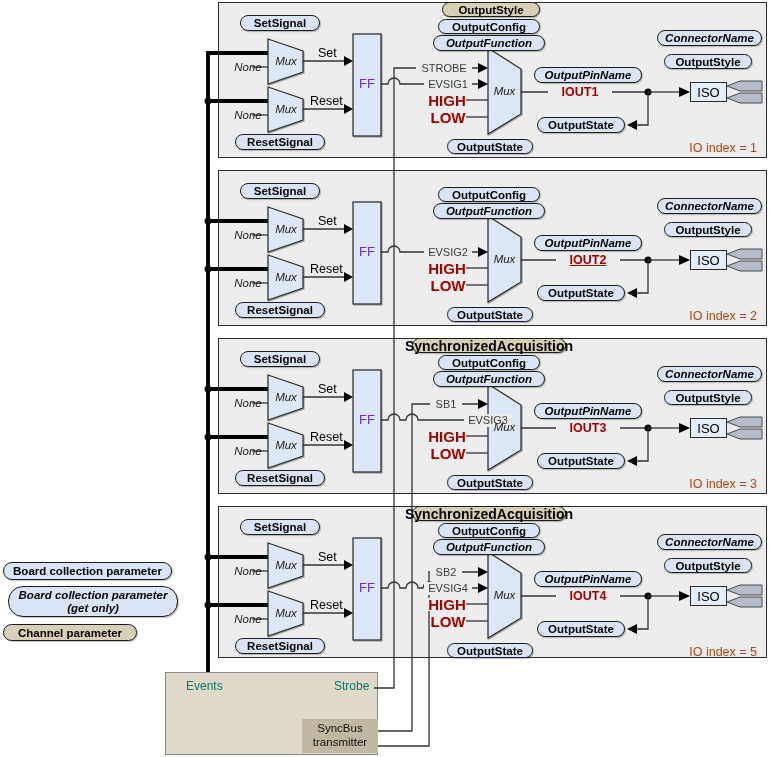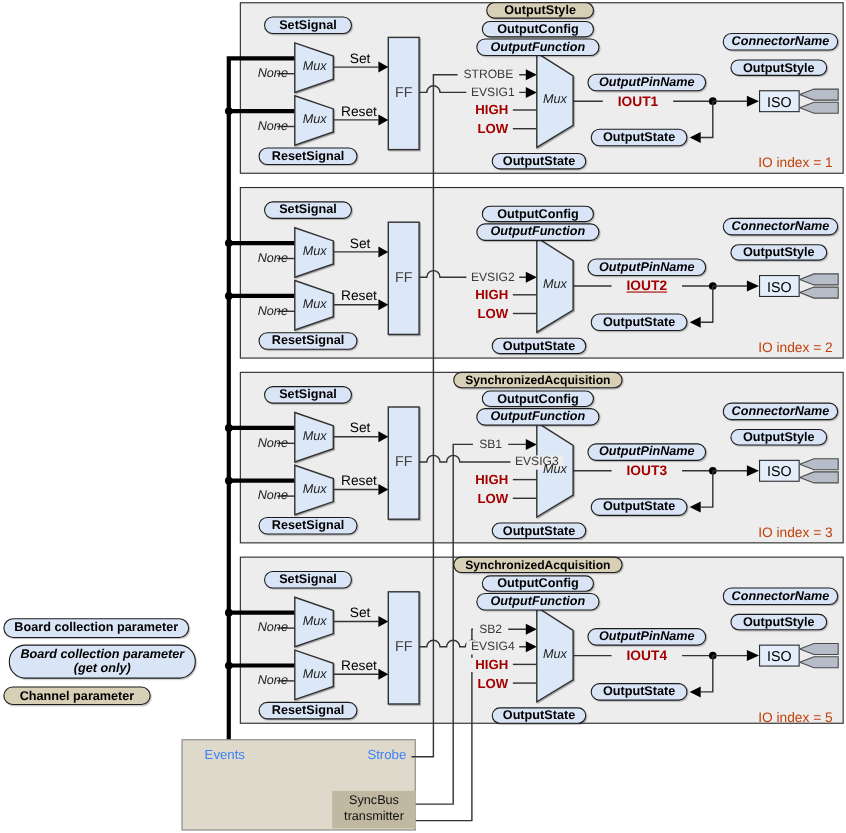--- a/index.html
+++ b/index.html
@@ -8,44 +8,44 @@
   .block{position:absolute;left:218px;width:549px;background:#ededed;
          border:1.5px solid #2b2b2b;box-sizing:border-box;}
   #wires{position:absolute;left:0;top:0;z-index:5;}
   .layer{position:absolute;left:218px;width:549px;z-index:10;}
   .pill{position:absolute;box-sizing:border-box;border:1.5px solid #1c1c1c;
         border-radius:9px;background:#d9e5f6;display:flex;align-items:center;
         justify-content:center;font-weight:bold;font-size:11.5px;color:#000;
         white-space:nowrap;box-shadow:1px 1px 1px rgba(0,0,0,.25);}
   .pill.tan{background:#d8d0b6;}
   .pill.it{font-style:italic;}
-  .pill.small{font-size:11px;text-align:center;}
+  .pill.small{font-size:14px;text-align:center;}
   .sig{position:absolute;background:#ededed;font-size:11px;color:#3a3a3a;
        text-align:center;white-space:nowrap;line-height:13px;}
-  .sig.red{color:#a40000;font-weight:bold;font-size:12px;}
+  .sig.red{color:#a40000;font-weight:bold;font-size:15px;}
   .iout{position:absolute;background:#ededed;font-size:12.5px;font-weight:bold;
         color:#a40000;text-align:center;line-height:14px;}
   .muxlbl{position:absolute;font-style:italic;font-size:11.5px;color:#222;
           text-align:center;line-height:13px;}
   .none{position:absolute;font-style:italic;font-size:11.5px;color:#222;
         text-align:center;line-height:13px;padding-left:13px;}
   .srlbl{position:absolute;font-size:12.5px;color:#000;line-height:13px;}
-  .fflbl{position:absolute;font-size:13px;color:#404040;text-align:center;line-height:14px;}
+  .fflbl{position:absolute;font-size:13px;color:#6d28d9;text-align:center;line-height:14px;}
   .ioidx{position:absolute;left:422px;width:117px;text-align:right;
          font-size:12.5px;color:#c2410c;line-height:14px;}
   .iso{position:absolute;box-sizing:border-box;background:#e4eefb;
        border:1.5px solid #2b2b2b;display:flex;align-items:center;
        justify-content:center;font-size:13px;color:#000;}
   .legend-pill{border-radius:10px;}
   .legend2{flex-direction:column;line-height:13px;border-radius:15px;}
   #controller{position:absolute;left:165px;top:672px;width:213px;height:83px;
               background:#ded9cb;border:1px solid #8a8a8a;box-sizing:border-box;z-index:1;}
   #syncbus-box{position:absolute;left:302px;top:719px;width:76px;height:34px;
                background:#c1b8a1;z-index:2;}
-  .ctl-lbl{position:absolute;z-index:10;font-size:12px;color:#3b82f6;line-height:13px;}
+  .ctl-lbl{position:absolute;z-index:10;font-size:12px;color:#0f766e;line-height:13px;}
   .ctl-title{position:absolute;z-index:10;font-size:12px;font-style:italic;color:#111;
              text-align:center;line-height:14px;}
   .sync-lbl{position:absolute;z-index:10;font-size:11.5px;color:#111;text-align:center;
             line-height:14px;}
   .shp{fill:#dce8f7;stroke:#333;stroke-width:1.3px;filter:drop-shadow(1px 1px 0.5px rgba(0,0,0,.3));}
   .wire{fill:none;stroke:#333;stroke-width:1.3px;}
   .thick{fill:none;stroke:#000;stroke-width:3.8px;}
   .ah{fill:#000;stroke:none;}
   .dot{fill:#000;stroke:none;}
   .banner{fill:#b7bdc8;stroke:#4a4a4a;stroke-width:1px;}

